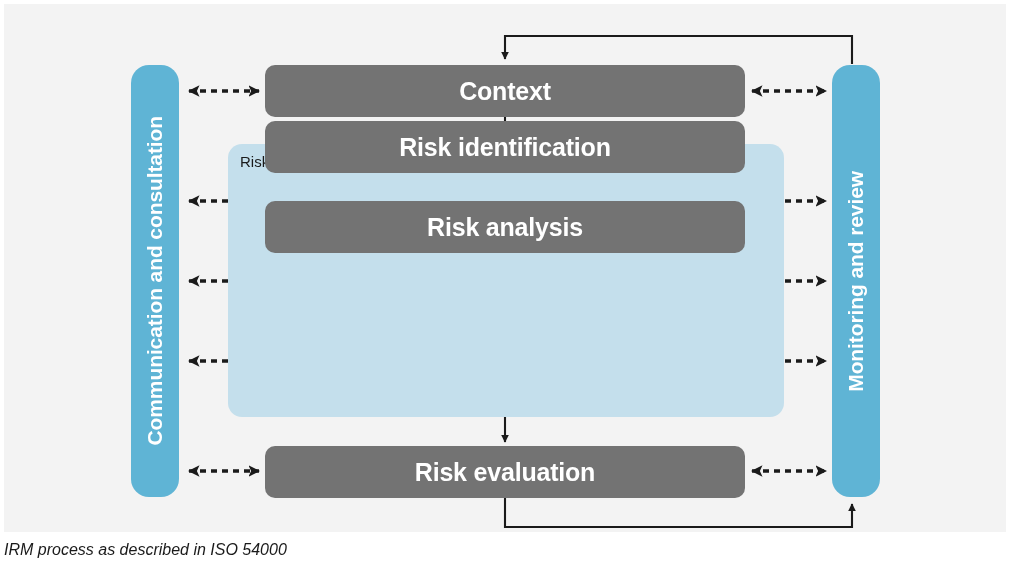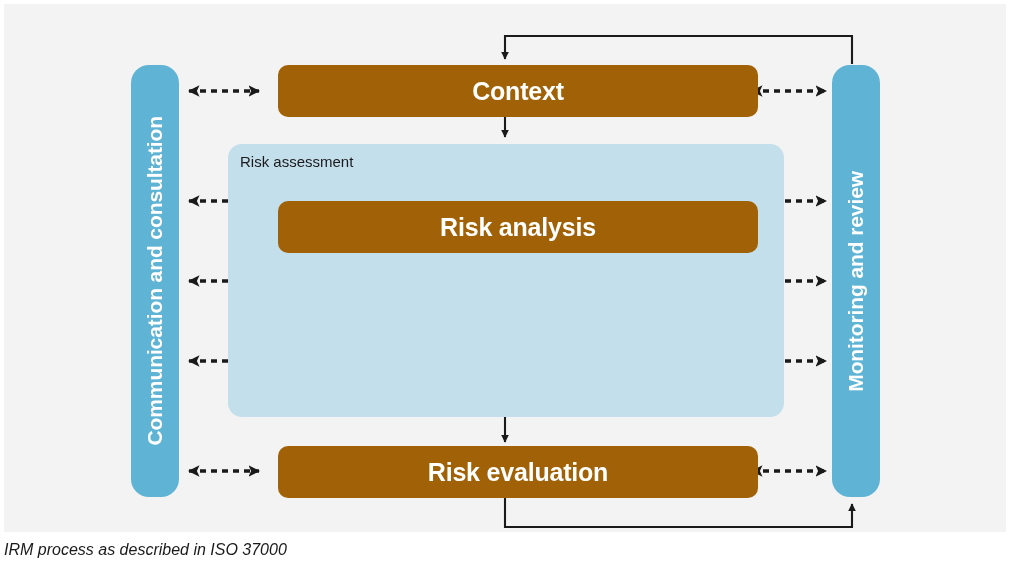--- a/index.html
+++ b/index.html
@@ -29,29 +29,28 @@
   }
   #svg-layer {
     position: absolute;
     left: 0;
     top: 0;
     width: 1002px;
     height: 528px;
   }
   .node {
     position: absolute;
-    background: #a16207;
+    background: #737373;
     border-radius: 10px;
     color: #ffffff;
     display: flex;
     align-items: center;
     justify-content: center;
     font-weight: bold;
     box-sizing: border-box;
-    margin-left: 13px;
   }
   .stage-box {
     left: 261px;
     width: 480px;
     height: 52px;
     font-size: 25px;
     letter-spacing: -0.2px;
   }
   #node-context      { top: 61px; }
   #node-risk-identification { top: 117px; }
@@ -199,24 +198,27 @@
       <span class="vlabel">Communication and consultation</span>
     </div>
 
     <div class="side-bar" id="sidebar-monitoring">
       <span class="vlabel">Monitoring and review</span>
     </div>
 
     <div class="node stage-box" id="node-context">
       <span>Context</span>
     </div>
+    <div class="node stage-box" id="node-risk-identification">
+      <span>Risk identification</span>
+    </div>
     <div class="node stage-box" id="node-risk-analysis">
       <span>Risk analysis</span>
     </div>
     <div class="node stage-box" id="node-risk-treatment">
       <span>Risk evaluation</span>
     </div>
 
   </div>
 
-  <div id="caption">IRM process as described in ISO 37000</div>
+  <div id="caption">IRM process as described in ISO 54000</div>
 
 </div>
 
 </body></html>

